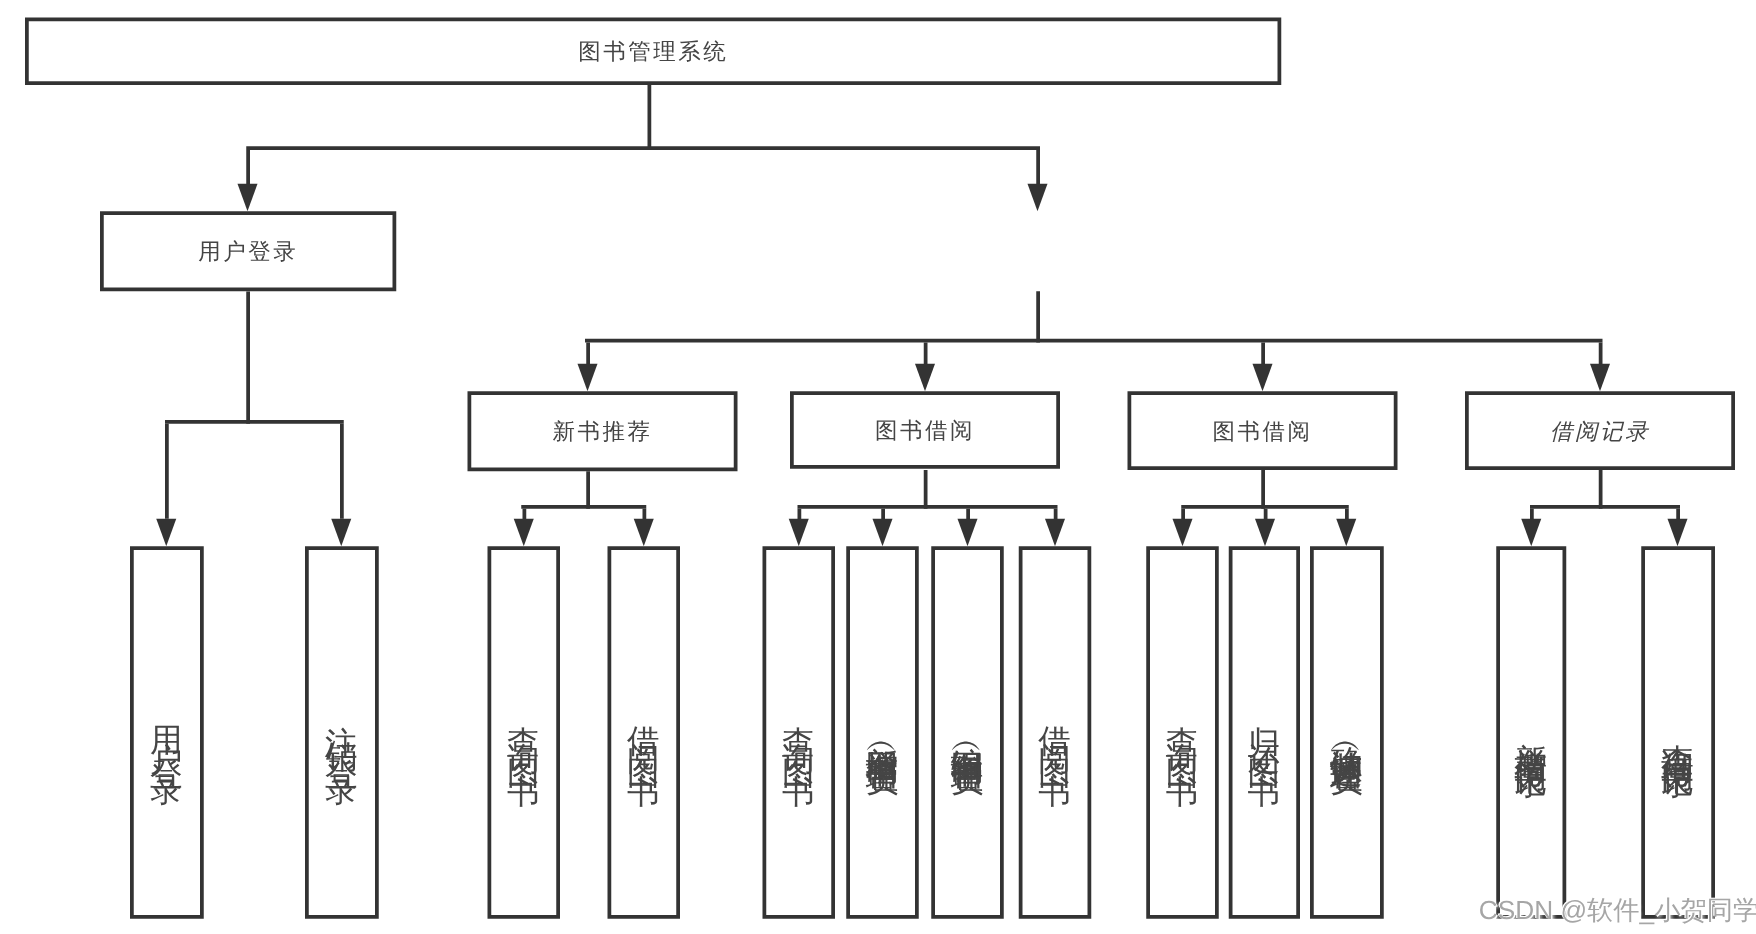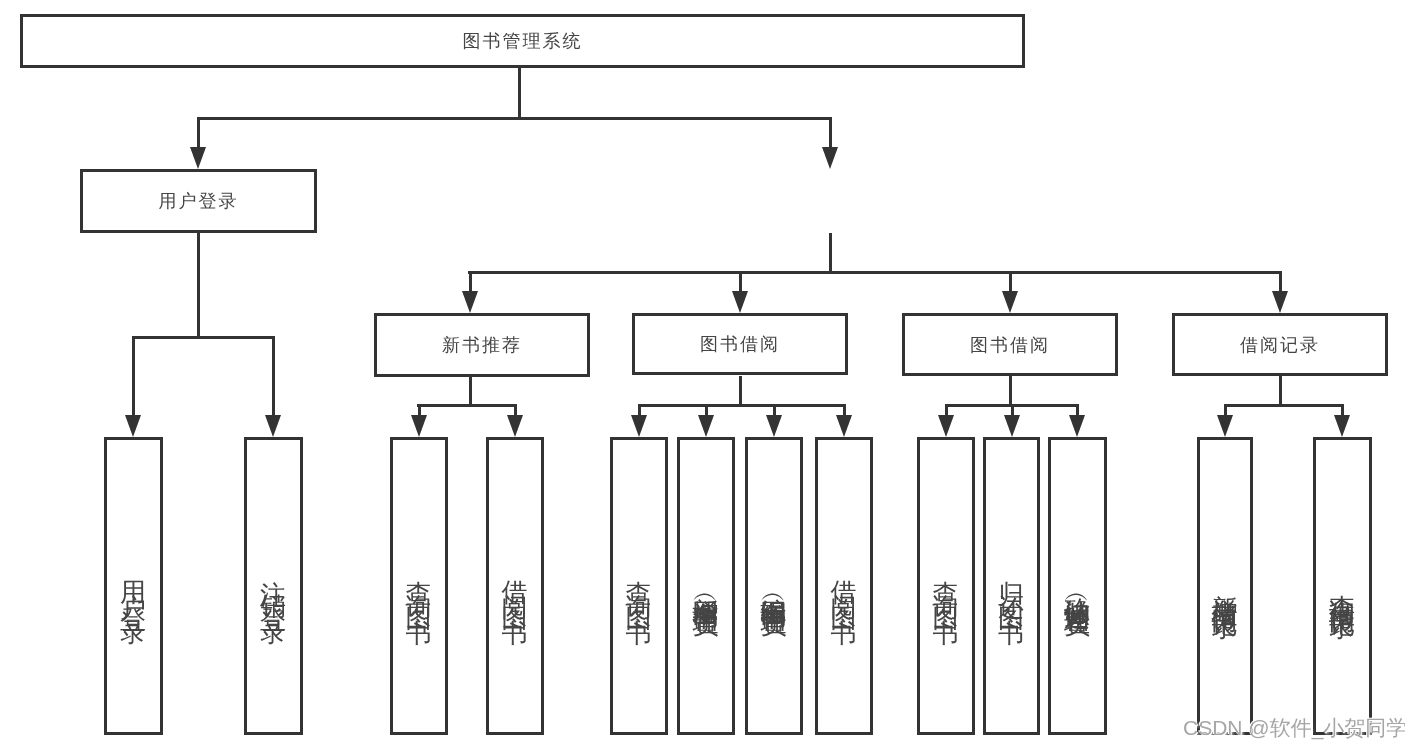--- a/index.html
+++ b/index.html
@@ -44,21 +44,21 @@
 
   <div class="box hdr" style="left:374px;top:313px;width:216px;height:64px;text-align:right;">
     <span>新书推荐</span>
   </div>
   <div class="box hdr" style="left:632px;top:313px;width:216px;height:62px;">
     <span>图书借阅</span>
   </div>
   <div class="box hdr" style="left:902px;top:313px;width:216px;height:63px;">
     <span>图书借阅</span>
   </div>
-  <div class="box hdr" style="left:1172px;top:313px;width:216px;height:63px;">
+  <div class="box hdr" style="left:1172px;top:313px;width:216px;height:63px;font-style:italic;">
     <span>借阅记录</span>
   </div>
 
   <div class="box leaf" style="left:104px;top:437px;width:59px;height:298px;">
     <span class="vtext ls4">用户登录</span>
   </div>
   <div class="box leaf" style="left:244px;top:437px;width:59px;height:298px;">
     <span class="vtext ls4">注销登录</span>
   </div>
 

